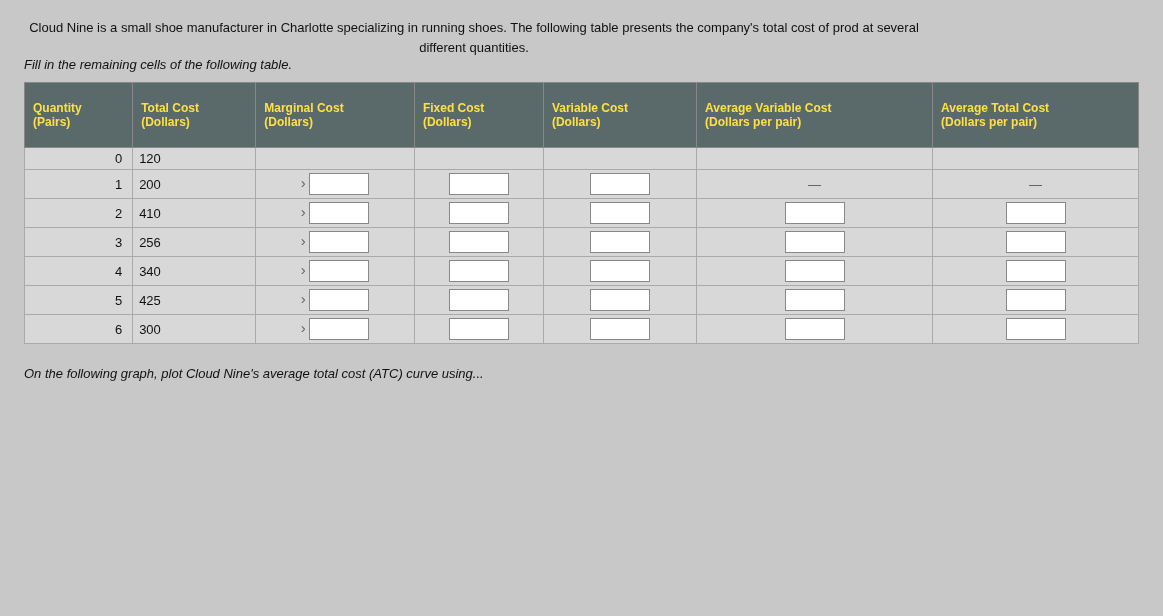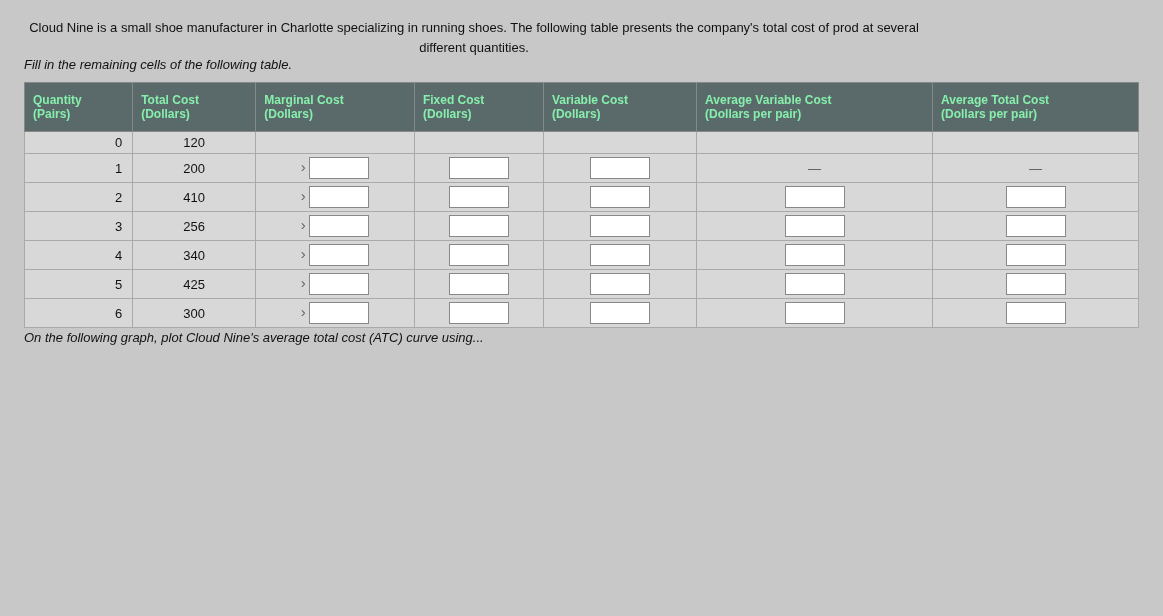--- a/index.html
+++ b/index.html
@@ -26,61 +26,61 @@
     .table-wrapper {
       overflow-x: auto;
     }
     table {
       border-collapse: collapse;
       width: 100%;
       background: #d8d8d8;
     }
     th {
       background: #5a6a6a;
-      color: #86efac;
+      color: #fde047;
       font-weight: bold;
       font-size: 12px;
-      padding: 10px 8px;
+      padding: 18px 8px;
       border: 1px solid #888;
       text-align: left;
       vertical-align: bottom;
     }
     td {
       border: 1px solid #aaa;
       padding: 3px 6px;
       font-size: 13px;
       background: #d8d8d8;
       color: #111;
       text-align: right;
       vertical-align: middle;
     }
     td.qty {
       text-align: right;
       padding-right: 10px;
       font-size: 13px;
     }
     td.cost {
-      text-align: center;
+      text-align: left;
     }
     input[type="text"] {
       width: 60px;
       height: 22px;
       background: #fff;
       border: 1.5px solid #888;
       font-size: 12px;
       padding: 2px 4px;
       text-align: center;
     }
     .dash-cell {
       text-align: center;
       color: #555;
       font-size: 13px;
     }
     .bottom-text {
-      margin-top: 2px;
+      margin-top: 22px;
       font-style: italic;
       font-size: 13px;
     }
   </style>
 </head>
 <body>
 
 <div>
   <p class="intro-text">Cloud Nine is a small shoe manufacturer in Charlotte specializing in running shoes. The following table presents the company's total cost of prod at several different quantities.</p>
 </div>

